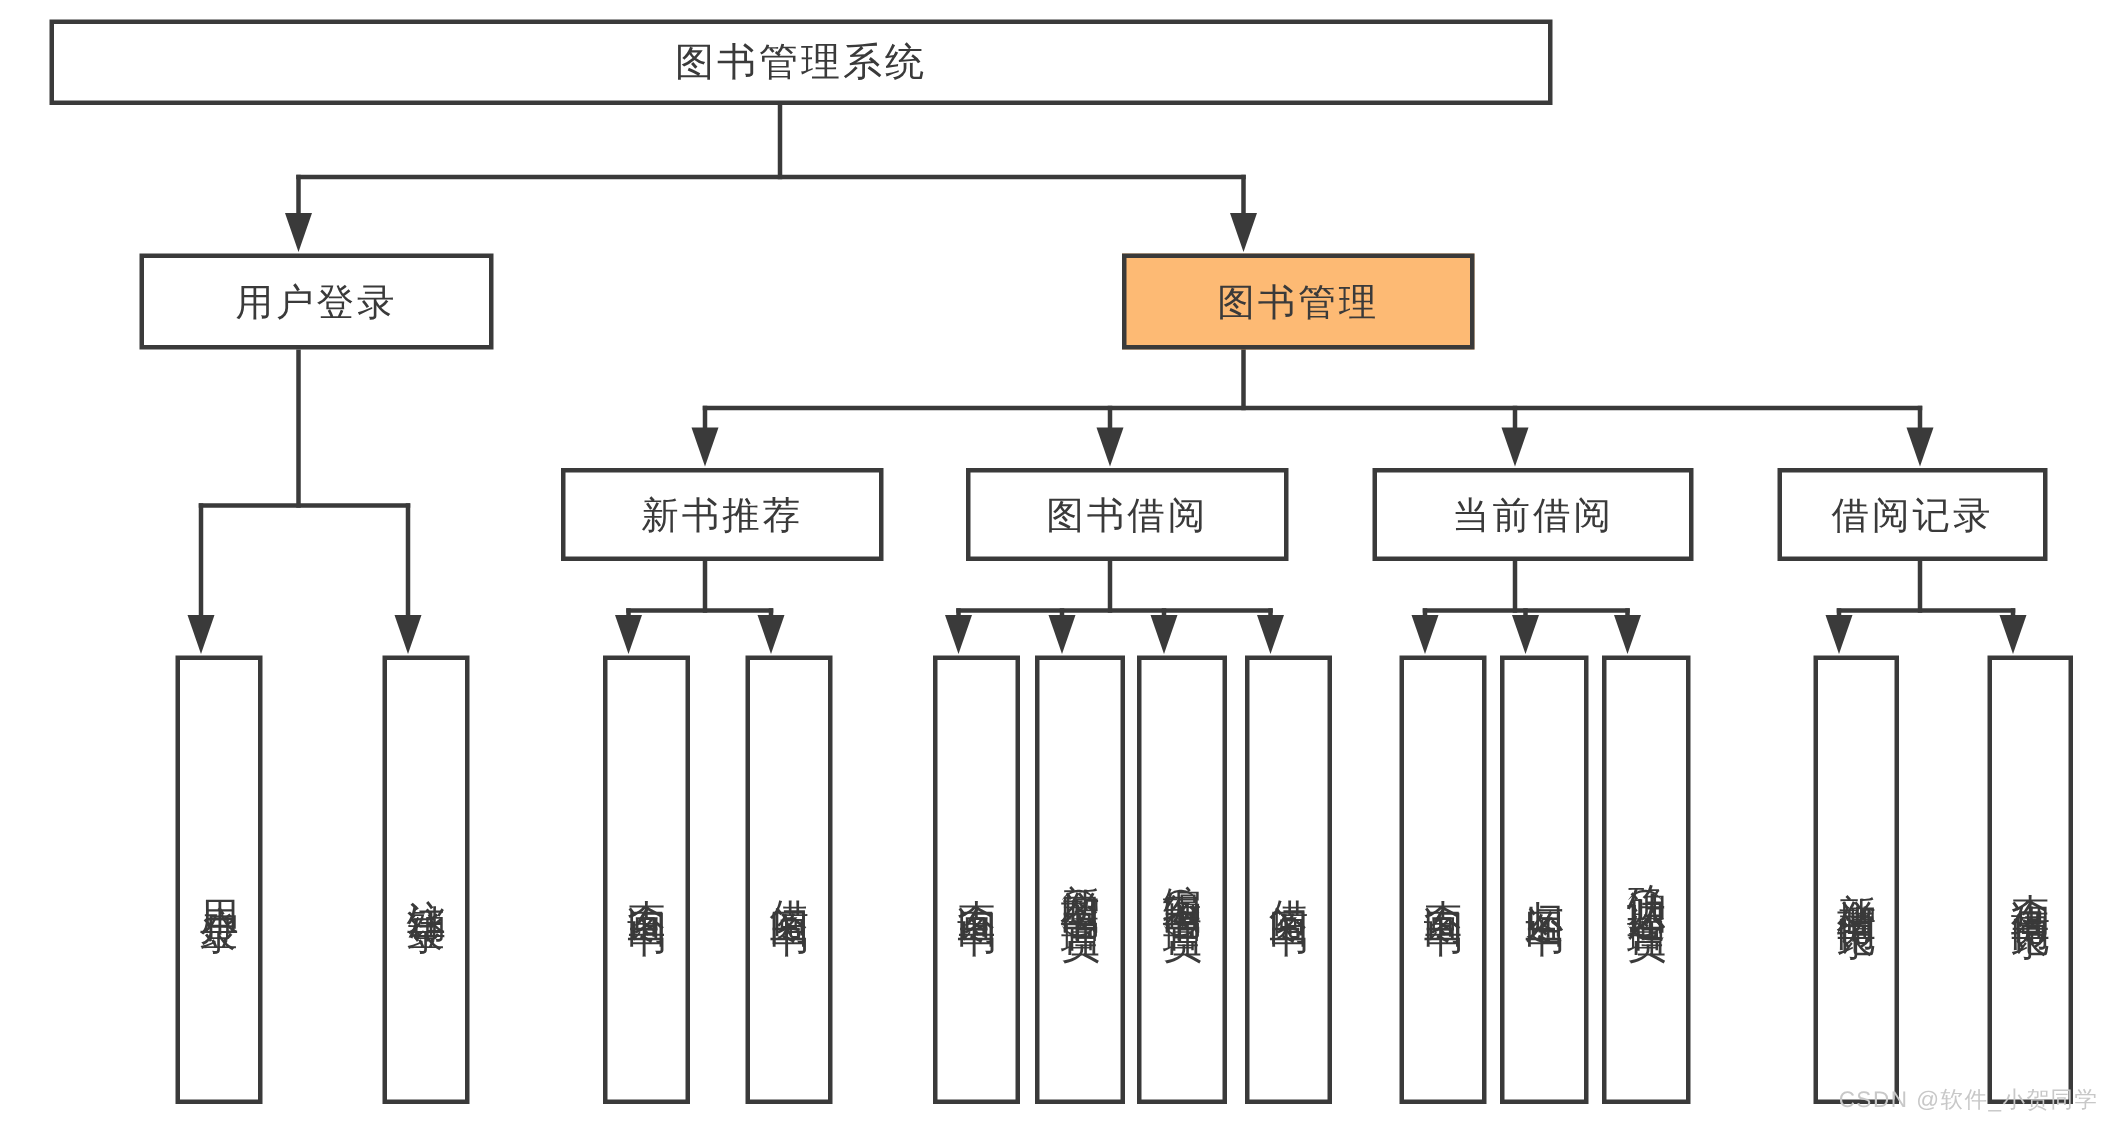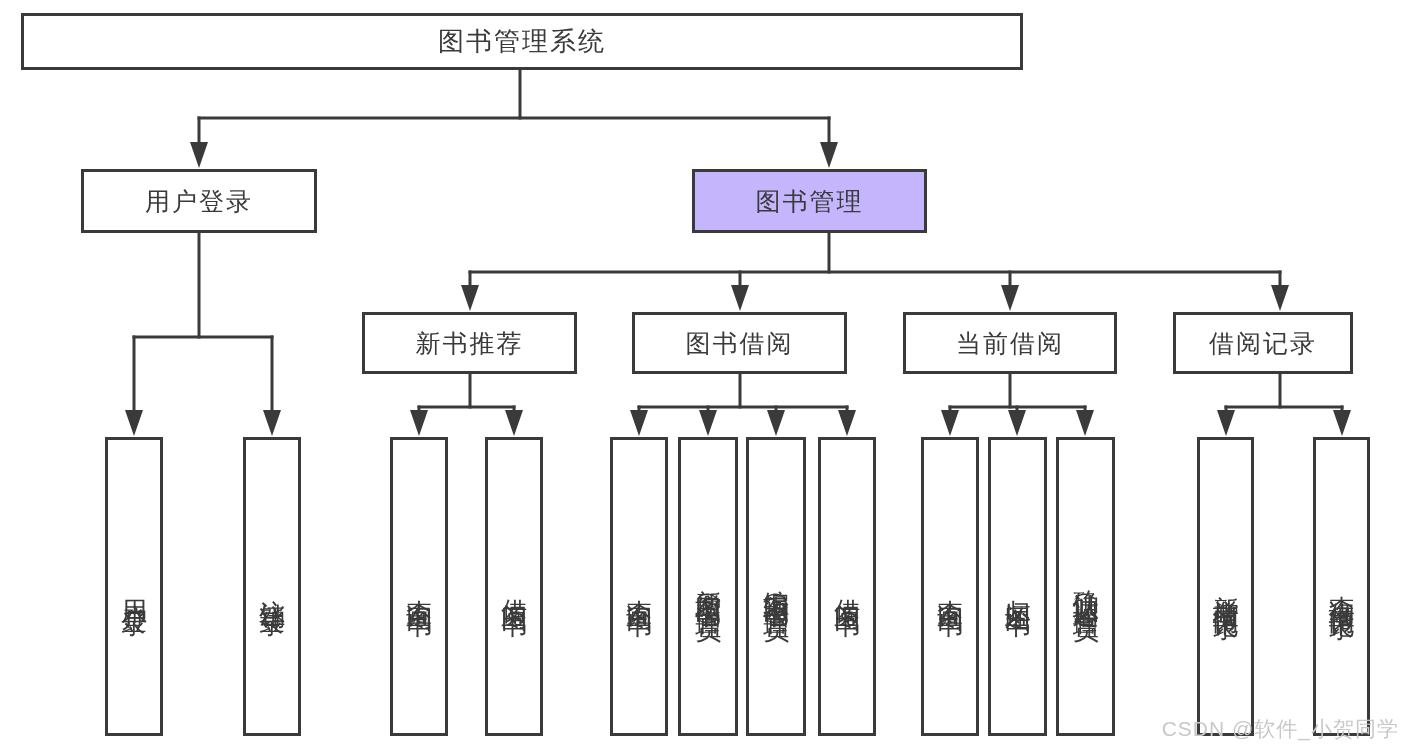--- a/index.html
+++ b/index.html
@@ -21,41 +21,42 @@
   }
   .node {
     position: absolute;
     box-sizing: border-box;
     background: #ffffff;
     border: 3px solid #3a3a3a;
     display: flex;
     align-items: center;
     justify-content: center;
     color: #3a3a3a;
+    margin-left: 12px;
   }
   .node.horizontal .label {
     font-size: 25px;
     letter-spacing: 2px;
     white-space: nowrap;
   }
   .node.root .label {
     font-size: 26px;
   }
   .node.vertical .label {
     writing-mode: vertical-rl;
     text-orientation: mixed;
     font-size: 26px;
     letter-spacing: 4px;
     line-height: 1.05;
   }
   #watermark {
     position: absolute;
     right: 6px;
     bottom: 4px;
-    font-size: 21px;
+    font-size: 15px;
     letter-spacing: 1px;
     white-space: nowrap;
     z-index: 10;
   }
 </style>
 </head>
 <body>
 
 <div id="canvas">
   <svg id="connectors" xmlns="http://www.w3.org/2000/svg" viewBox="0 0 1405 747">
@@ -126,21 +127,21 @@
         <polygon points="1333,410 1351,410 1342,436" fill="#3a3a3a"></polygon>
       </g>
     </svg>
 
   <div class="node horizontal root" style="left: 21px; top: 13px; width: 1002px; height: 57px; border-color: rgb(58, 58, 58); background: rgb(255, 255, 255); color: rgb(58, 58, 58);">
       <span class="label">图书管理系统</span>
     </div>
   <div class="node horizontal" style="left: 81px; top: 169px; width: 236px; height: 64px; border-color: rgb(58, 58, 58); background: rgb(255, 255, 255); color: rgb(58, 58, 58);">
       <span class="label">用户登录</span>
     </div>
-  <div class="node horizontal" style="left: 692px; top: 169px; width: 235px; height: 64px; border-color: rgb(58, 58, 58); background: #c4b5fd; color: rgb(58, 58, 58);">
+  <div class="node horizontal" style="left: 736px; top: 169px; width: 235px; height: 64px; border-color: rgb(58, 58, 58); background: #fdba74; color: rgb(58, 58, 58);">
       <span class="label">图书管理</span>
     </div>
   <div class="node horizontal" style="left: 362px; top: 312px; width: 215px; height: 62px; border-color: rgb(58, 58, 58); background: rgb(255, 255, 255); color: rgb(58, 58, 58);">
       <span class="label">新书推荐</span>
     </div>
   <div class="node horizontal" style="left: 632px; top: 312px; width: 215px; height: 62px; border-color: rgb(58, 58, 58); background: rgb(255, 255, 255); color: rgb(58, 58, 58);">
       <span class="label">图书借阅</span>
     </div>
   <div class="node horizontal" style="left: 903px; top: 312px; width: 214px; height: 62px; border-color: rgb(58, 58, 58); background: rgb(255, 255, 255); color: rgb(58, 58, 58); align-items: center;">
       <span class="label">当前借阅</span>

